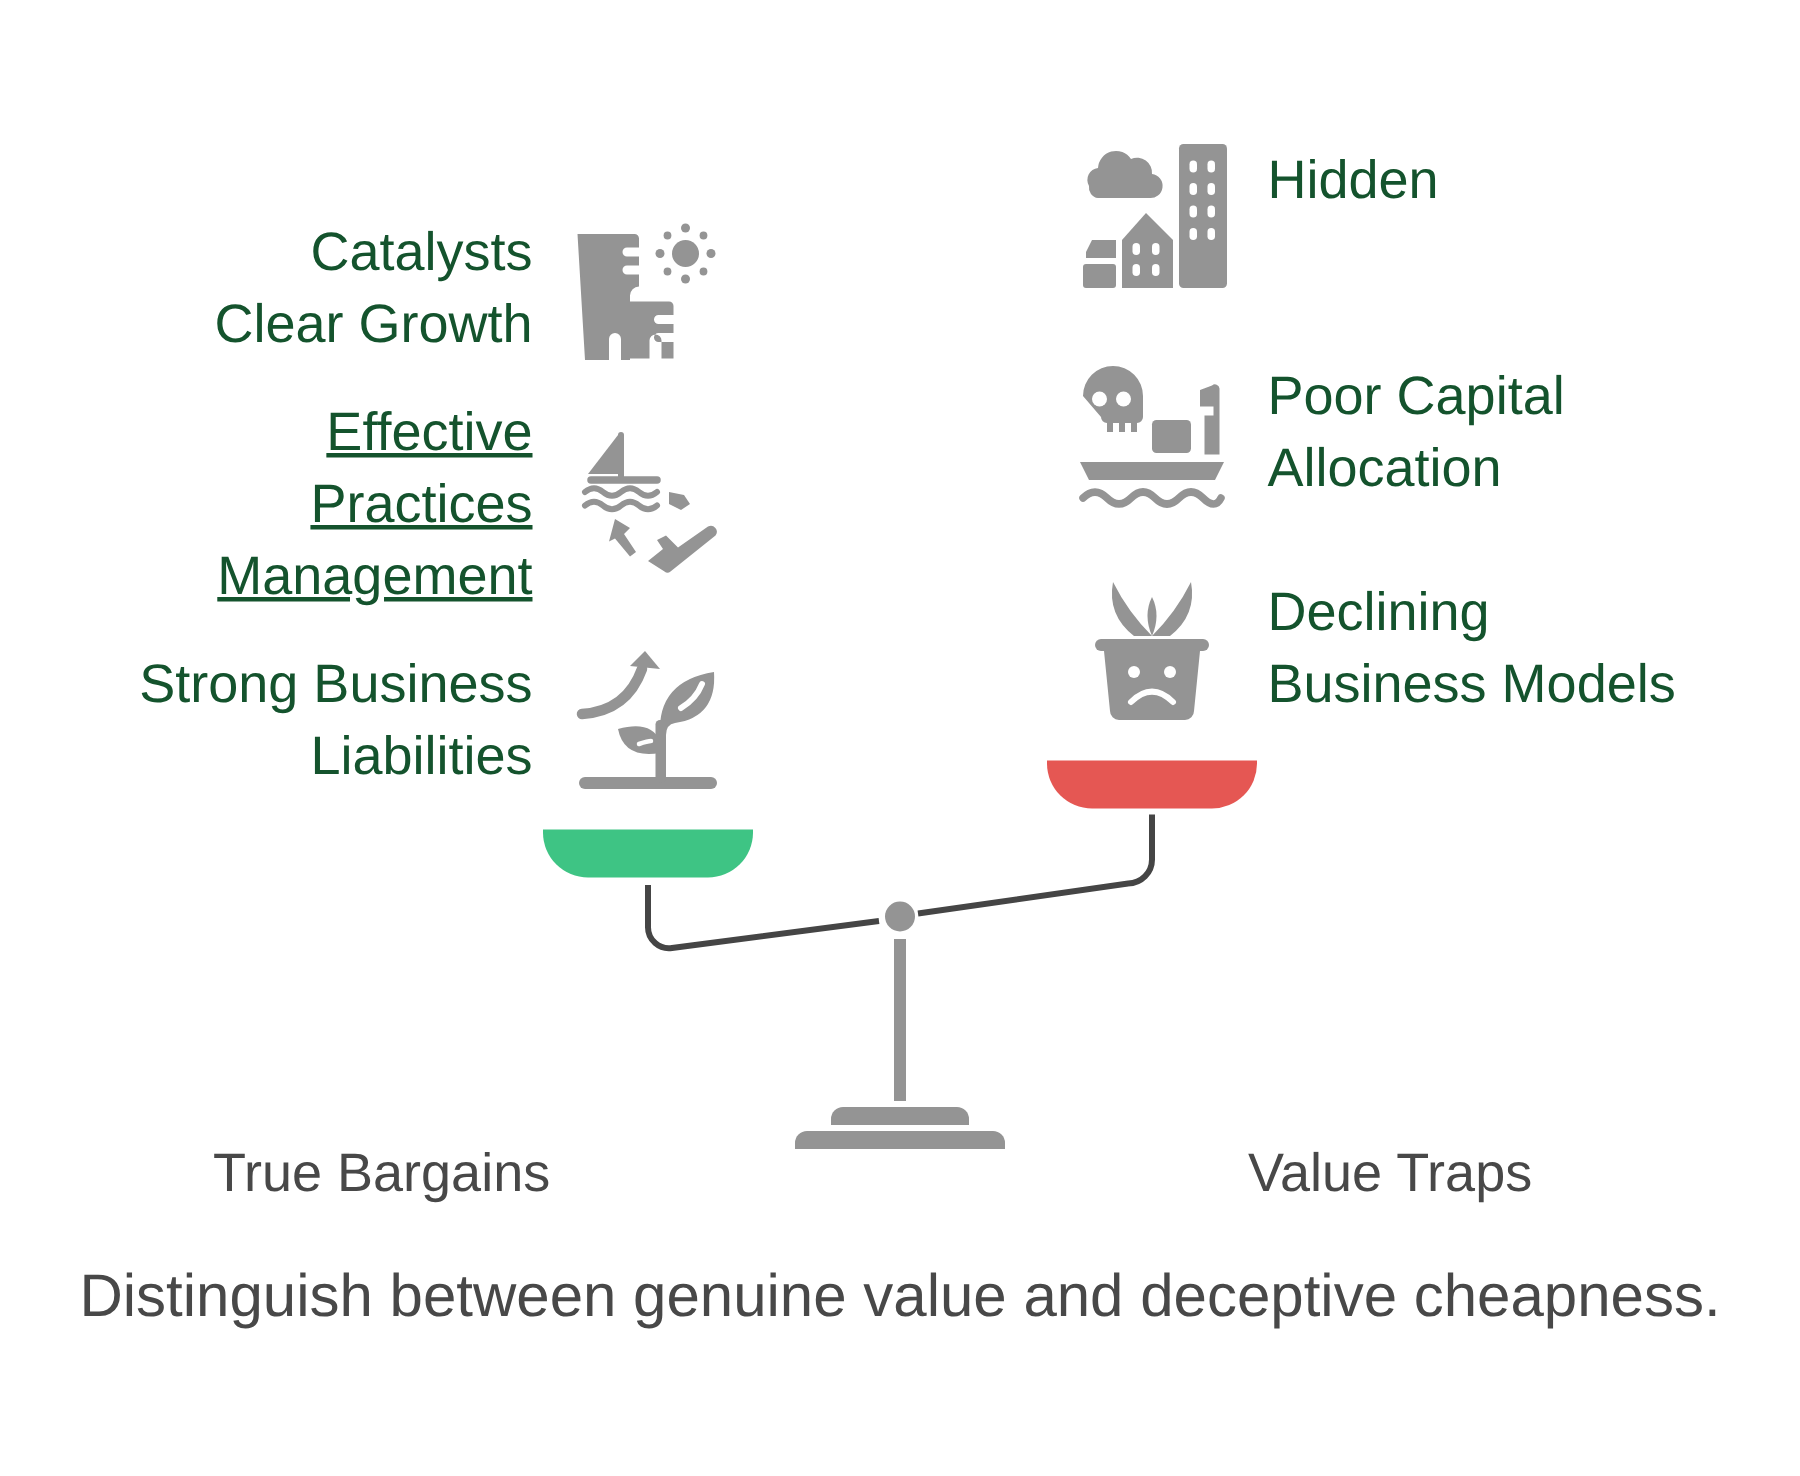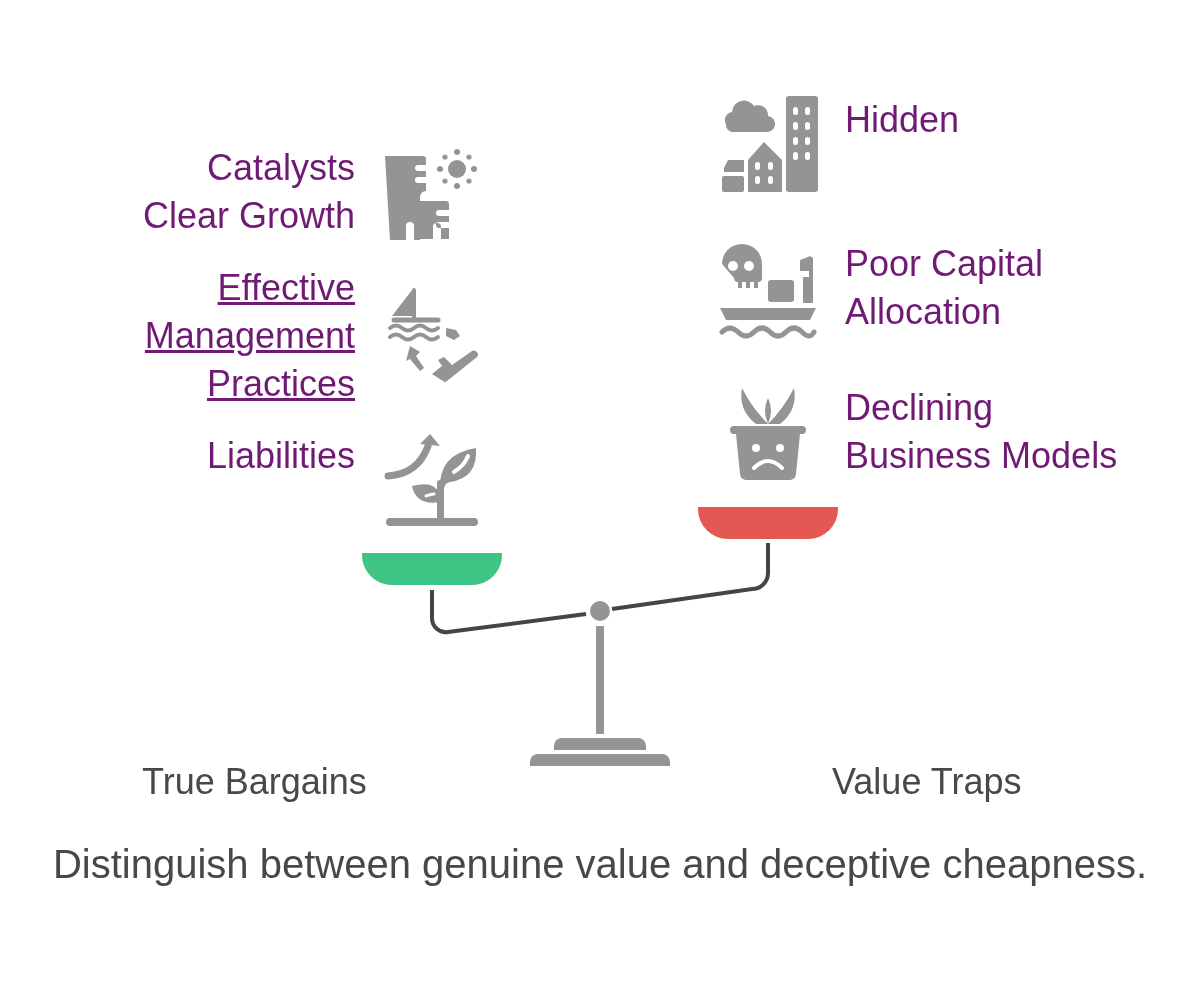--- a/index.html
+++ b/index.html
@@ -1,41 +1,42 @@
 <!DOCTYPE html>
 <html><head>
   <meta charset="utf-8">
   <style>
     html, body { margin: 0; padding: 0; background: #ffffff; }
     body { width: 1200px; height: 984px; position: relative; overflow: hidden;
            font-family: "Liberation Sans", "DejaVu Sans", sans-serif; color: #444444; }
-    .label { position: absolute; font-size: 36px; line-height: 48px; color: #701a75; }
+    .label { position: absolute; font-size: 36px; line-height: 48px; color: #14532d; }
     .label.right-align { text-align: right; }
     .label.left-align { text-align: left; }
     .label span { display: block; white-space: nowrap; }
     .icon { position: absolute; }
     .icon svg { display: block; }
     .scale { position: absolute; left: 0; top: 0; }
     .side-title { position: absolute; font-size: 36px; line-height: 44px; color: #484848; white-space: nowrap; }
     .caption { position: absolute; left: 0; width: 1200px; top: 842px; text-align: center;
                font-size: 40px; line-height: 44px; color: #484848; white-space: nowrap; }
   </style>
 </head>
 <body>
 
 <div class="label right-align" style="left:40px; top:144px; width:315px;">
   <span>Catalysts</span>
   <span>Clear Growth</span>
 </div>
 <div class="label right-align" style="left:40px; top:264px; width:315px;text-decoration:underline;">
   <span>Effective</span>
+  <span>Practices</span>
   <span>Management</span>
-  <span>Practices</span>
 </div>
 <div class="label right-align" style="left:40px; top:432px; width:315px;">
+  <span>Strong Business</span>
   <span>Liabilities</span>
 </div>
 
 <div class="label left-align" style="left:845px; top:96px; width:340px;">
   <span>Hidden</span>
 </div>
 <div class="label left-align" style="left:845px; top:240px; width:340px;">
   <span>Poor Capital</span>
   <span>Allocation</span>
 </div>

